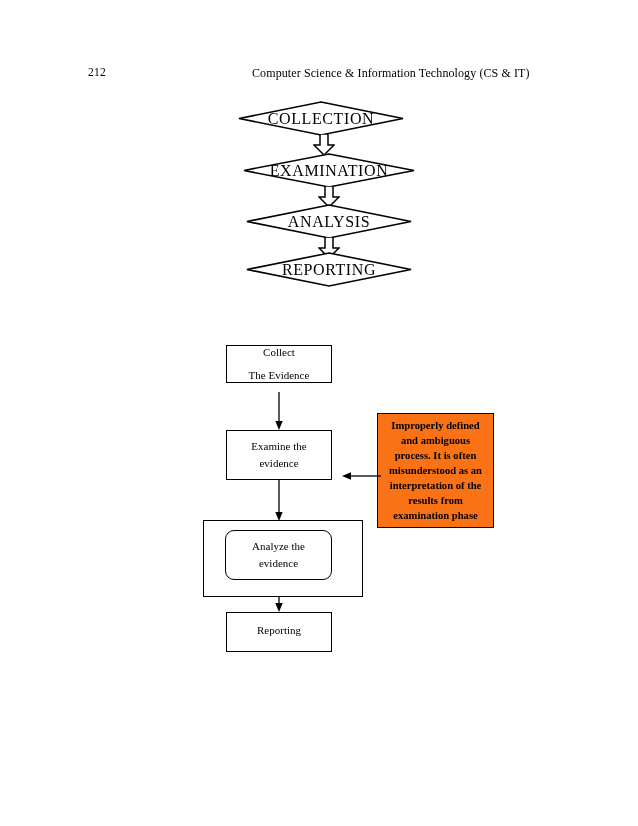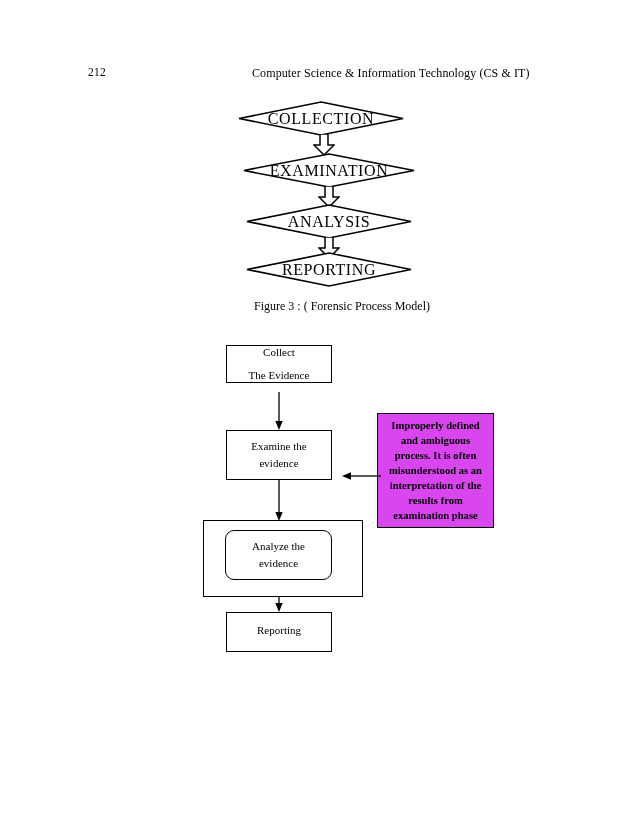--- a/index.html
+++ b/index.html
@@ -99,21 +99,21 @@
   .box-reporting {
     justify-content: flex-start;
     padding-top: 9px;
   }
 
   
   .note-box {
     position: absolute;
     border: 1.3px solid #000000;
     box-sizing: border-box;
-    background: #d946ef;
+    background: #f97316;
     font-weight: bold;
     font-size: 10.6px;
     line-height: 1.42;
     text-align: center;
     display: flex;
     align-items: center;
     justify-content: center;
     padding: 4px 6px;
   }
 
@@ -170,21 +170,20 @@
     </svg>
   </div>
 
   <div class="diamond-wrap" style="left:246px; top:252px; width:166px; height:35px;">
     <svg width="166" height="35" viewBox="0 0 166 35" aria-hidden="true">
       <polygon points="83,1 165,17.5 83,34 1,17.5" fill="#ffffff" stroke="#000000" stroke-width="1.6"></polygon>
     </svg>
     <div class="diamond-label">REPORTING</div>
   </div>
 
-  <div class="caption" style="left:254px; top:299px;">Figure 3 : ( Forensic Process Model)</div>
 
   <div class="flowbox box-collect" style="left:226px; top:345px; width:106px; height:38px;">
     <span class="line">Collect</span>
     <span class="line">The Evidence</span>
   </div>
 
   <div class="connector" style="left:273px; top:392px; width:12px; height:38px;">
     <svg width="12" height="38" viewBox="0 0 12 38" aria-hidden="true">
       <line x1="6" y1="0" x2="6" y2="31" stroke="#000000" stroke-width="1.3"></line>
       <polygon points="6,38 2.3,29 9.7,29" fill="#000000"></polygon>

